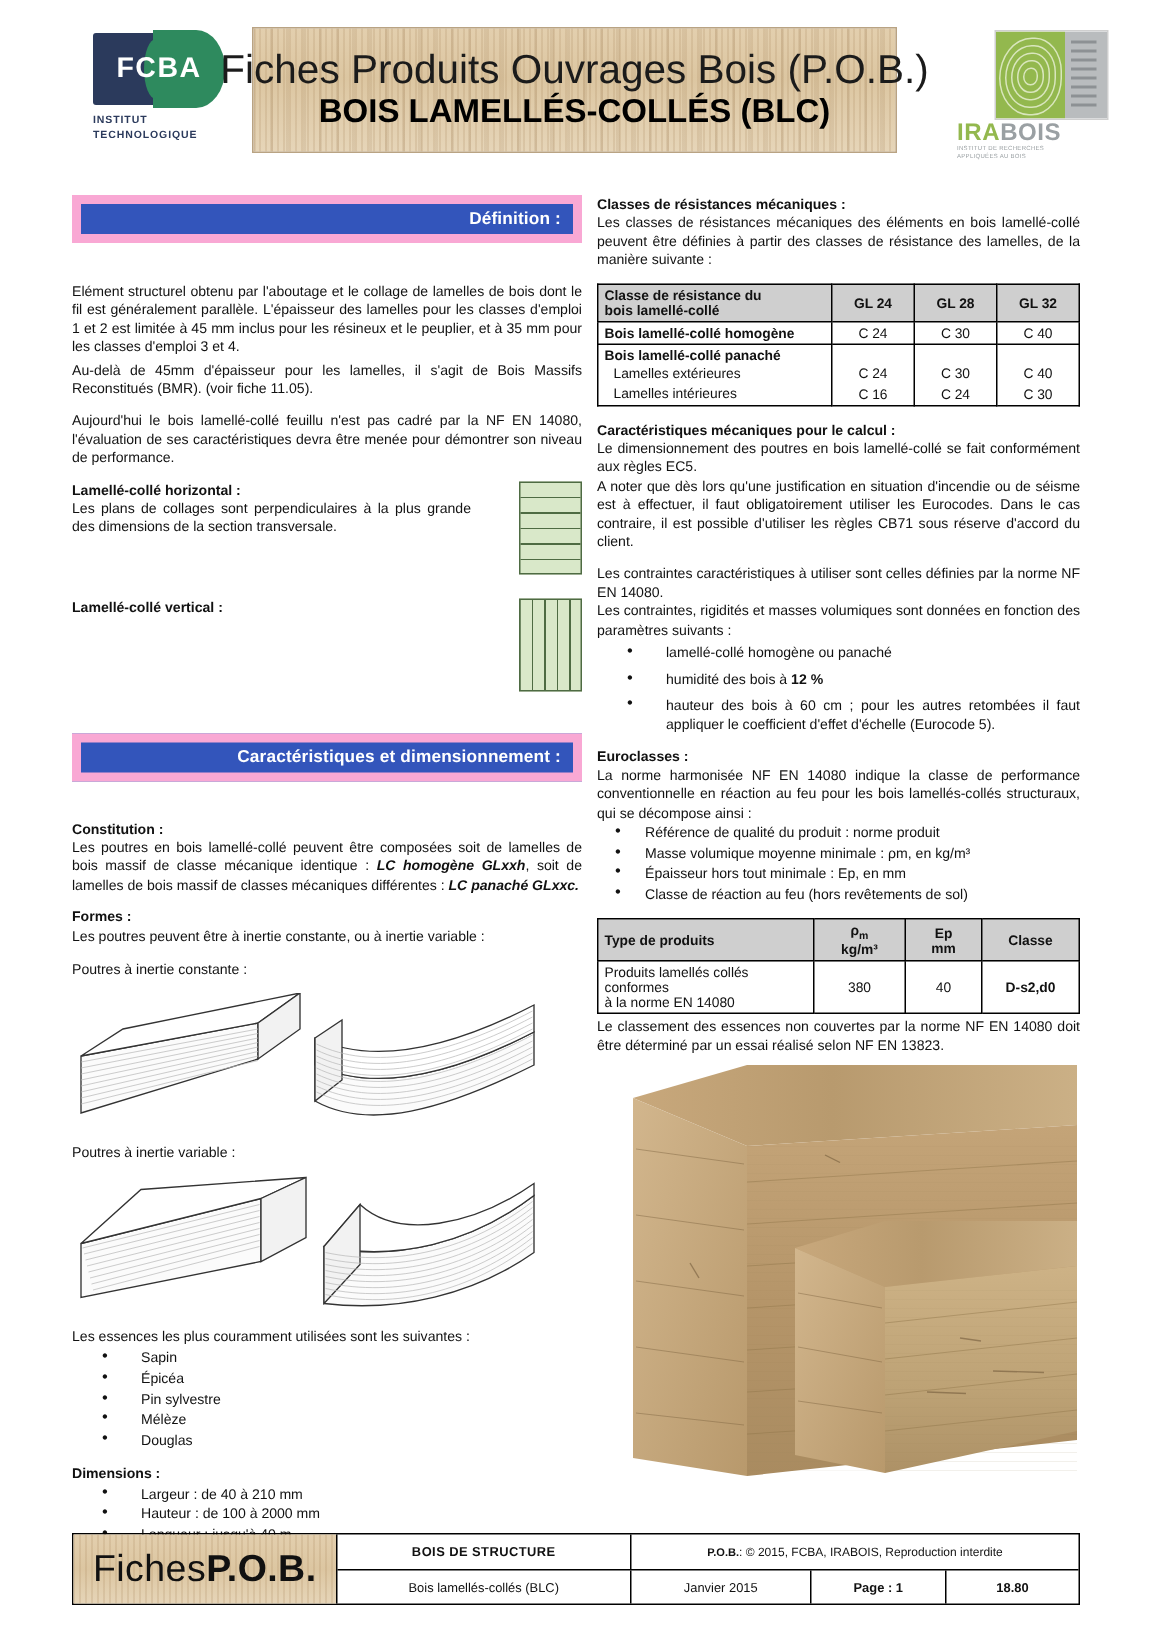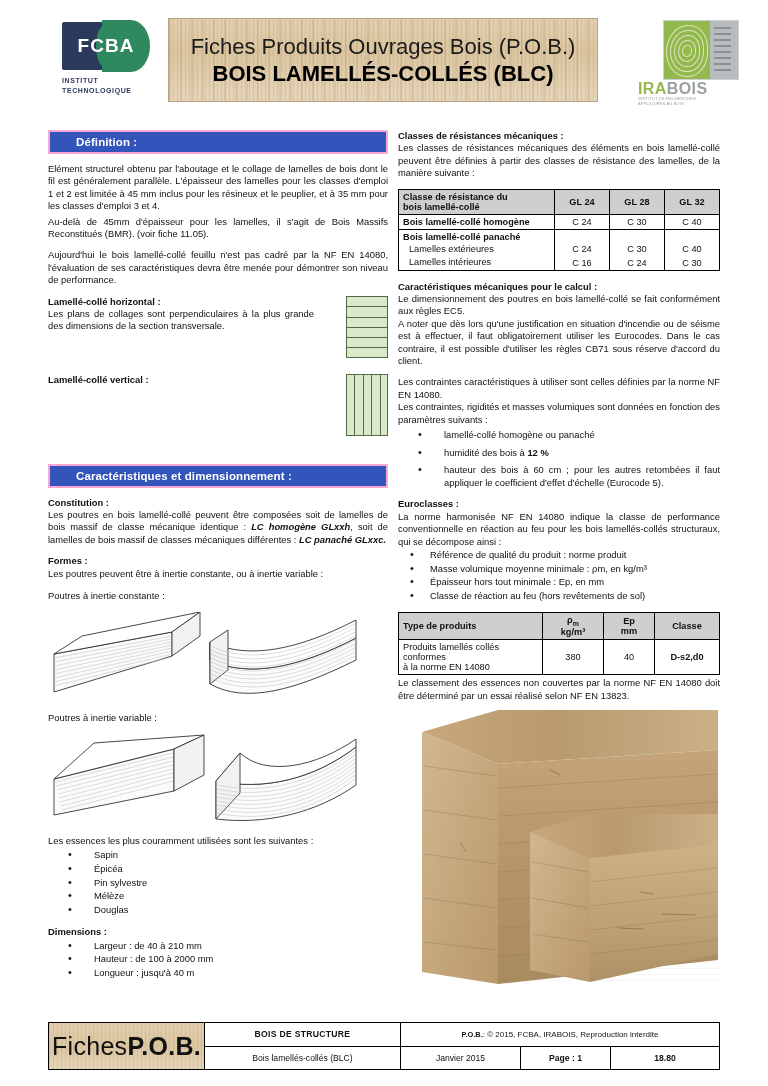--- a/index.html
+++ b/index.html
@@ -41,21 +41,21 @@
         rgba(168,134,92,.20) 0px, rgba(168,134,92,.20) 1px,
         rgba(255,255,255,0) 1px, rgba(255,255,255,0) 4px),
       repeating-linear-gradient(90deg,
         rgba(140,106,66,.13) 0px, rgba(140,106,66,.13) 2px,
         rgba(255,255,255,0) 2px, rgba(255,255,255,0) 11px),
       linear-gradient(180deg,#e3cfae 0%,#dcc6a1 40%,#e6d5b8 100%);
     border:1px solid #b9a383;
     display:flex;flex-direction:column;align-items:center;justify-content:center;
     box-sizing:border-box;
   }
-  .title-line1{font-size:22px;color:#1b1b1b;line-height:27px;white-space:nowrap;}
+  .title-line1{font-size:27px;color:#1b1b1b;line-height:27px;white-space:nowrap;}
   .title-line2{font-size:22px;font-weight:bold;color:#000;line-height:27px;white-space:nowrap;}
 
   .irabois{position:absolute;left:590px;top:2px;width:78px;height:82px;padding-left:25px;}
   .ira-box{position:relative;width:74px;height:58px;border:1px solid #cfcfcf;overflow:hidden;background:#fff;}
   .ira-rings{position:absolute;left:0;top:0;width:46px;height:58px;background:#93b84e;overflow:hidden;}
   .ira-rings i{position:absolute;border:1.4px solid #d9e6bd;border-radius:55% 45% 50% 50%;}
   .ira-gray{position:absolute;left:46px;top:0;width:28px;height:58px;background:#b9bcbe;}
   .ira-gray b{position:absolute;left:4px;width:17px;height:1.6px;background:#8d9194;display:block;}
   .ira-word{
     position:absolute;left:0;top:60px;width:78px;font-size:16px;font-weight:bold;
@@ -64,22 +64,23 @@
   .ira-word span.g{color:#93b84e;}
   .ira-tag{position:absolute;left:0;top:76px;width:78px;font-size:4px;color:#9aa0a3;letter-spacing:.2px;}
 
   
   .col{position:absolute;top:130px;}
   .col-left{left:48px;width:340px;}
   .col-right{left:398px;width:322px;}
 
   .section-bar{
     background:#3355bb;color:#ffffff;font-weight:bold;font-size:11.5px;
-    padding:4px 8px 4px 26px;margin-bottom:9px;letter-spacing:.1px;
-    border:2px solid #f9a8d4;
+    padding:4px 8px 4px 26px;margin-bottom:26px;letter-spacing:.1px;
+    border:6px solid #f9a8d4;
+    text-align:right;
   }
 
   p.body{
     margin:0 0 9px 0;font-size:9.4px;line-height:12.4px;color:#111;
     text-align:justify;
   }
   p.tight{margin-bottom:0;}
   .lead{font-weight:bold;font-size:9.4px;color:#111;line-height:12.4px;margin:0;}
   b.inl{font-weight:bold;}
   i.inl{font-style:italic;font-weight:bold;}
@@ -123,21 +124,21 @@
   .ctr{text-align:center;}
   .bld{font-weight:bold;}
   .sub{font-size:7px;vertical-align:sub;}
 
   
   .photo{position:absolute;left:400px;top:692px;width:318px;height:308px;overflow:hidden;}
 
   
   .footer{position:absolute;left:48px;top:1022px;width:672px;height:48px;border:1px solid #000;box-sizing:border-box;display:flex;}
   .f-brand{
-    width:156px;border-right:1px solid #000;box-sizing:border-box;
+    width:176px;border-right:1px solid #000;box-sizing:border-box;
     background:
       repeating-linear-gradient(90deg,
         rgba(168,134,92,.20) 0px, rgba(168,134,92,.20) 1px,
         rgba(255,255,255,0) 1px, rgba(255,255,255,0) 4px),
       linear-gradient(180deg,#e3cfae 0%,#dcc6a1 50%,#e6d5b8 100%);
     display:flex;align-items:center;justify-content:center;
     font-size:25px;color:#111;letter-spacing:.3px;
   }
   .f-brand .pob{font-weight:bold;}
   .f-right{flex:1;display:flex;flex-direction:column;}

